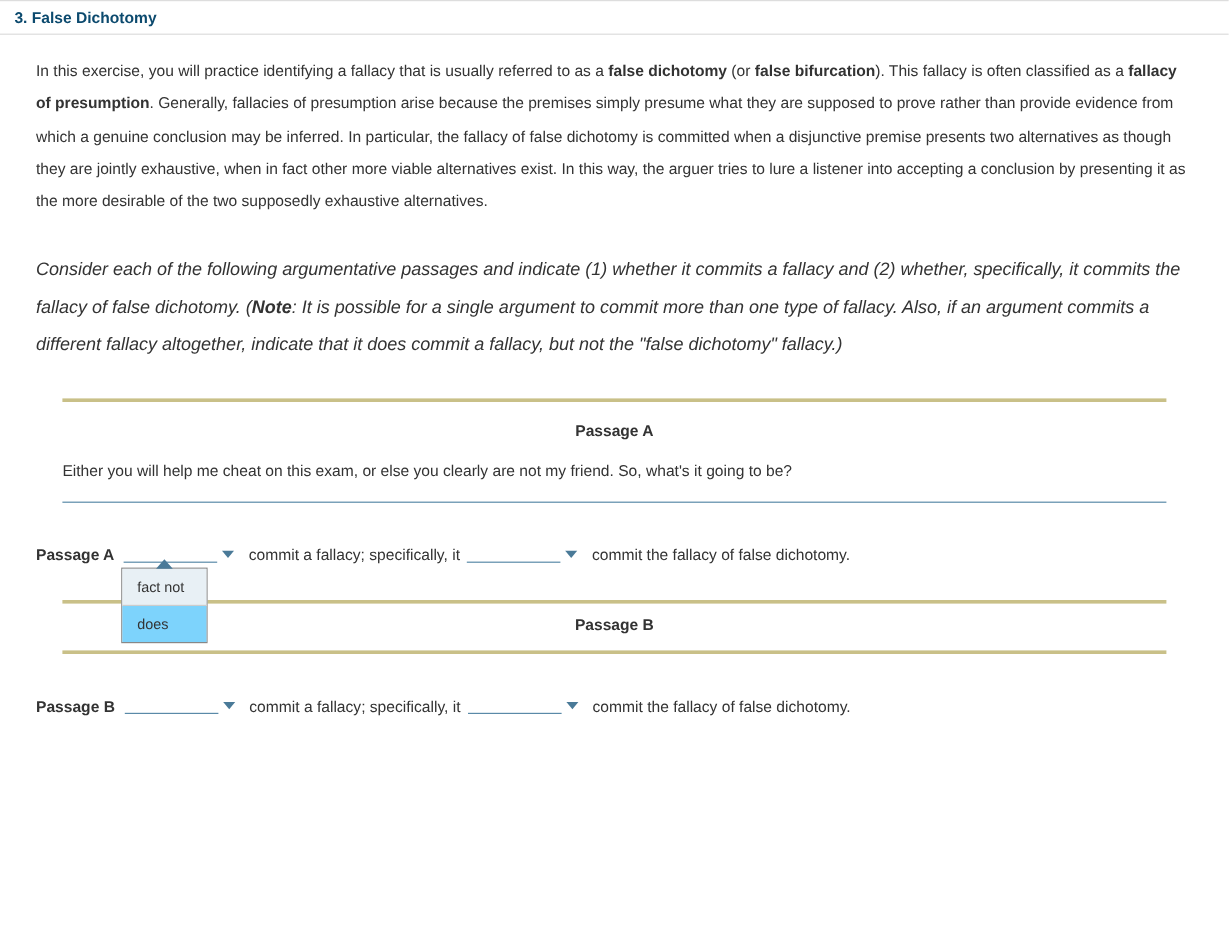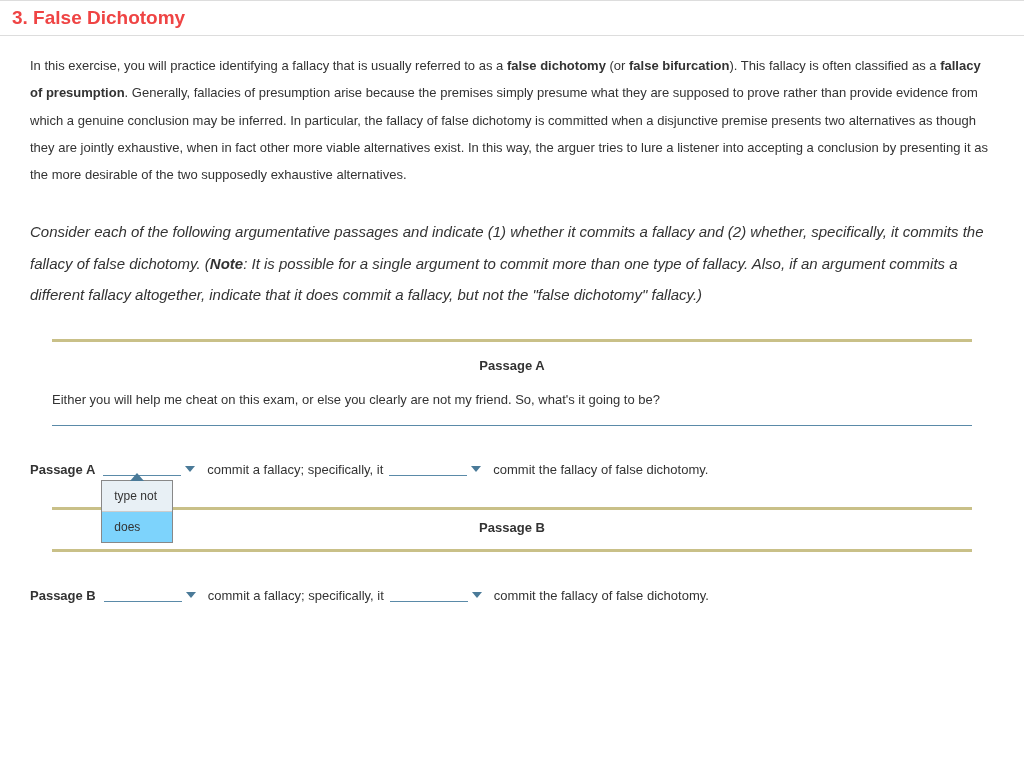--- a/index.html
+++ b/index.html
@@ -10,23 +10,23 @@
       background: #fff;
       padding: 0;
       width: 1024px;
     }
     .header-bar {
       border-top: 1px solid #ddd;
       border-bottom: 1px solid #ddd;
       padding: 6px 12px;
     }
     .header-title {
-      color: #ef4444;
-      font-weight: bold;
-      font-size: 19px;
+      color: #0c4a6e;
+      font-weight: bold;
+      font-size: 13px;
     }
     .content {
       padding: 16px 30px;
     }
     .intro-text {
       line-height: 2.1;
       margin-bottom: 28px;
       font-size: 13px;
     }
     .intro-text b { font-weight: bold; }
@@ -170,21 +170,21 @@
     <hr class="hr-thin">
   </div>
 
   <div class="answer-row">
     <span class="answer-label">Passage A</span>
     <span class="dropdown-slot">
       <span class="dropdown-line"></span>
       <span class="dropdown-arrow"></span>
       <div class="dropdown-menu">
         <div class="dropdown-pointer"></div>
-        <div class="dropdown-option highlighted">type not</div>
+        <div class="dropdown-option highlighted">fact not</div>
         <div class="dropdown-option">does</div>
       </div>
     </span>
     <span class="answer-text"> commit a fallacy; specifically, it </span>
     <span class="dropdown-slot">
       <span class="dropdown-line"></span>
       <span class="dropdown-arrow"></span>
     </span>
     <span class="answer-text"> commit the fallacy of false dichotomy.</span>
   </div>

